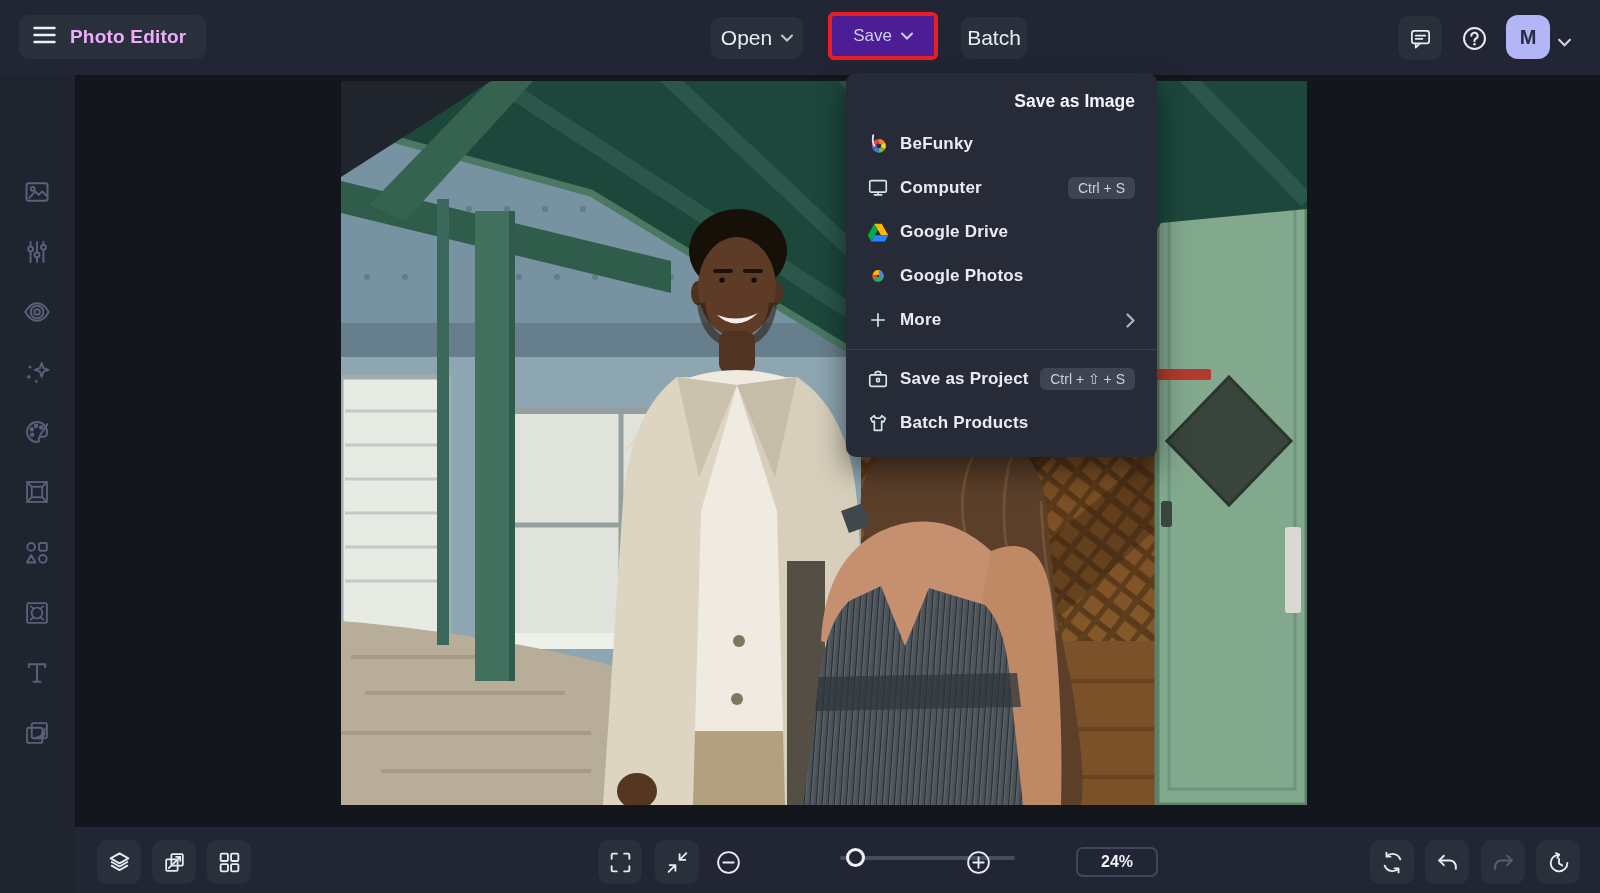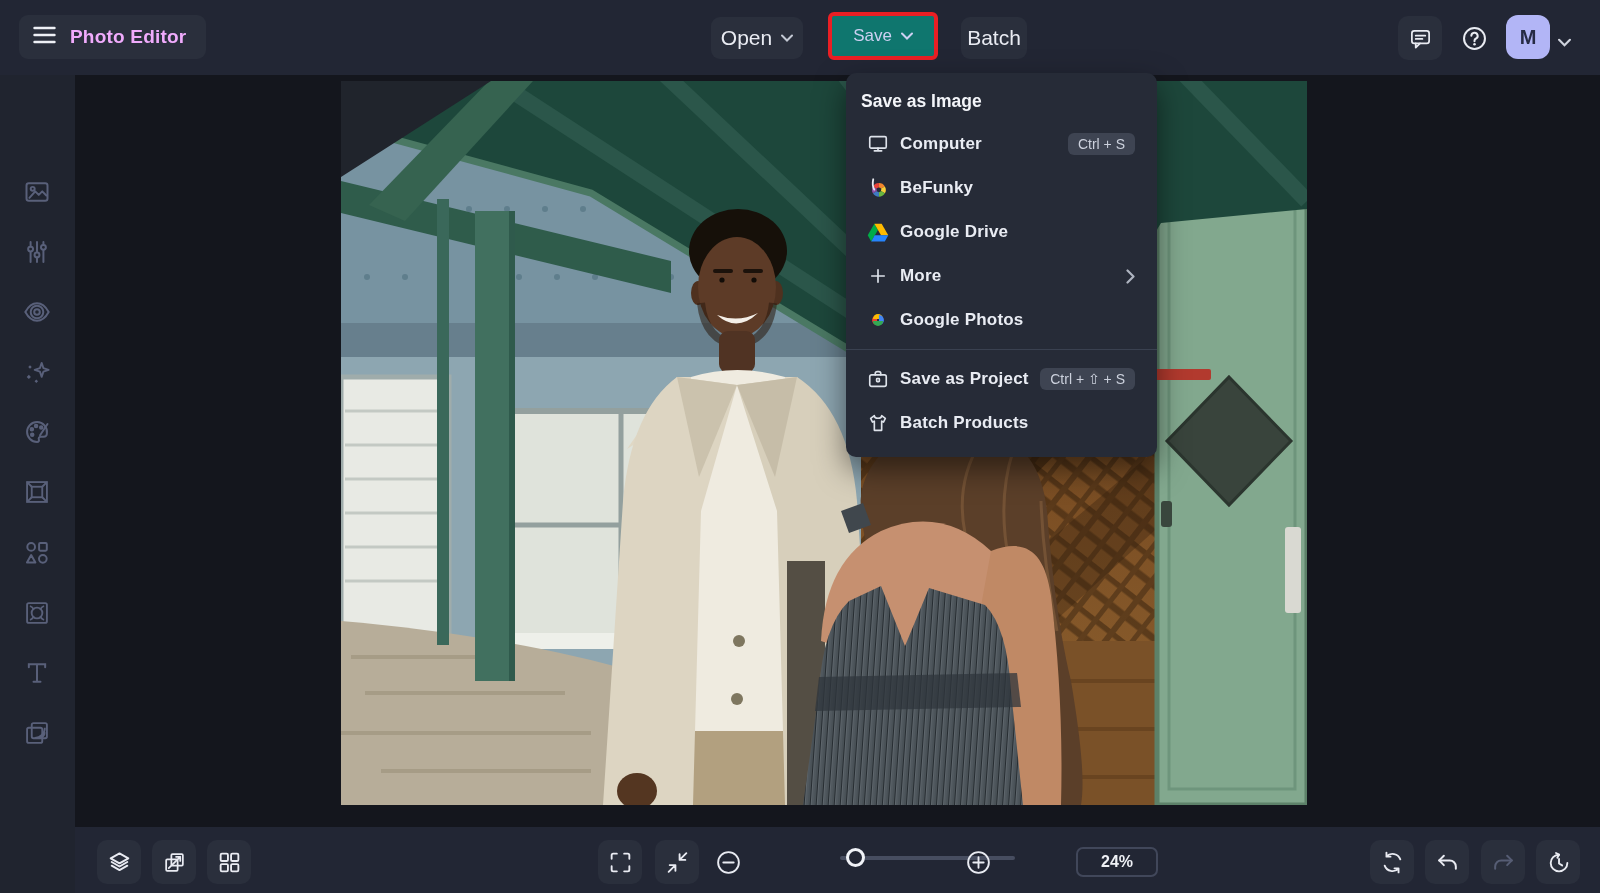--- a/index.html
+++ b/index.html
@@ -11,21 +11,21 @@
   .sidebar  { position:absolute; left:0; top:75px; width:75px; height:818px; background:#20242f; z-index:15; }
   .bottombar{ position:absolute; left:75px; top:827px; width:1525px; height:66px; background:#222634; z-index:15; }
   .workspace{ position:absolute; left:75px; top:75px; width:1525px; height:752px; background:#14161d; z-index:1; }
 
   .chip { position:absolute; left:19px; top:15px; height:44px; padding:0 20px 0 14px; background:#2a2f3c; border-radius:9px; display:flex; align-items:center; gap:14px; }
   .chip .title { font-size:19px; font-weight:600; color:#f0abfc; letter-spacing:.2px; }
 
   .tb-btn { position:absolute; top:17px; height:42px; background:#2a2f3c; border-radius:9px; display:flex; align-items:center; justify-content:center; gap:9px; font-size:21px; color:#e9ebf2; cursor:pointer; }
   .tb-btn svg { display:block; }
 
-  .save-wrap { position:absolute; left:828px; top:12px; width:110px; height:48px; border:4px solid #ea1f24; border-radius:6px; background:#0f766e; display:flex; align-items:center; justify-content:center; gap:9px; font-size:17px; color:#ccd0f2; cursor:pointer; }
+  .save-wrap { position:absolute; left:828px; top:12px; width:110px; height:48px; border:4px solid #ea1f24; border-radius:6px; background:#4c1d95; display:flex; align-items:center; justify-content:center; gap:9px; font-size:17px; color:#ccd0f2; cursor:pointer; }
 
   .icon-sq { position:absolute; top:16px; width:44px; height:44px; background:#2a2f3c; border-radius:10px; display:flex; align-items:center; justify-content:center; cursor:pointer; }
   .help-plain { position:absolute; top:16px; width:44px; height:44px; display:flex; align-items:center; justify-content:center; cursor:pointer; }
   .avatar { position:absolute; left:1506px; top:15px; width:44px; height:44px; border-radius:12px; background:#b2b5f6; color:#272b45; font-size:20px; font-weight:700; display:flex; align-items:center; justify-content:center; cursor:pointer; }
   .av-chev { position:absolute; left:1558px; top:33px; cursor:pointer; }
 
   
   .tool { position:absolute; left:15px; width:44px; height:44px; display:flex; align-items:center; justify-content:center; color:#59607a; cursor:pointer; border-radius:9px; }
 
   
@@ -35,21 +35,21 @@
   
   .bb-btn { position:absolute; width:44px; height:44px; top:13px; background:#2a2f3c; border-radius:10px; display:flex; align-items:center; justify-content:center; cursor:pointer; color:#e9ebf2; }
   .bb-plain { position:absolute; top:13px; width:44px; height:44px; display:flex; align-items:center; justify-content:center; cursor:pointer; color:#e9ebf2; }
   .slider-track { position:absolute; left:765px; top:29px; width:175px; height:4px; border-radius:2px; background:#474d60; cursor:pointer; }
   .slider-handle { position:absolute; left:771px; top:21px; width:19px; height:19px; border-radius:50%; border:3px solid #f0f2f7; background:#222634; cursor:grab; }
   .pct { position:absolute; left:1001px; top:20px; width:82px; height:30px; border:2px solid #41475a; border-radius:7px; display:flex; align-items:center; justify-content:center; font-size:16px; font-weight:700; color:#eef0f5; }
   .dim { color:#565d74; }
 
   
   .menu { position:absolute; left:846px; top:73px; width:311px; background:#262b37; border-radius:10px; box-shadow:0 12px 30px rgba(0,0,0,.5); z-index:40; padding:10px 0 12px; }
-  .menu-header { padding:8px 22px 10px 15px; font-size:17.5px; font-weight:700; color:#f3f5f9; }
+  .menu-header { padding:8px 22px 10px 15px; font-size:17.5px; font-weight:700; color:#f3f5f9;text-align:right; }
   .mrow { height:44px; display:flex; align-items:center; padding:0 22px 0 20px; cursor:pointer; }
   .mrow .mi { width:24px; display:flex; justify-content:center; color:#dde2ea; }
   .mrow .ml { margin-left:10px; font-size:17px; font-weight:600; color:#e9ecf3; letter-spacing:.2px; }
   .mrow.strong .ml { font-weight:700;text-align:right; }
   .kbd { margin-left:auto; background:#3e4452; border-radius:6px; padding:3px 10px; font-size:14px; color:#ccd1dd; font-weight:400; }
   .mchev { margin-left:auto; color:#aeb4c0; display:flex; }
   .mdiv { height:1px; background:#3a4150; margin:7px 0; }
 </style>
 </head>
 <body>
@@ -292,82 +292,82 @@
       <path d="M10,16.2 A8.5,8.5 0 0 0 18.7,7.5 M13.5,16.4 A5,5 0 0 0 18.6,11.3"></path>
     </svg>
   </div>
 </div>
 
 <div class="menu">
   <div class="menu-header">Save as Image</div>
 
   <div class="mrow">
     <span class="mi">
-      <svg width="22" height="22" viewBox="0 0 24 24" fill="none" stroke="currentColor" stroke-width="1.8" stroke-linecap="round" stroke-linejoin="round">
-          <rect x="3" y="4" width="18" height="12.5" rx="1.5"></rect>
-          <path d="M12,16.5 V19.5 M8,19.5 H16"></path>
-        </svg>
-    </span>
-    <span class="ml">Computer</span>
-    <span class="kbd">Ctrl + S</span>
-  </div>
-
-  <div class="mrow">
-    <span class="mi">
       <svg width="22" height="22" viewBox="0 0 24 24">
         <g>
           <path d="M13,14 L13,6.5 A7.5,7.5 0 0 1 19.5,10.25 Z" fill="#f2862c"></path>
           <path d="M13,14 L19.5,10.25 A7.5,7.5 0 0 1 19.5,17.75 Z" fill="#f7d038"></path>
           <path d="M13,14 L19.5,17.75 A7.5,7.5 0 0 1 13,21.5 Z" fill="#69b63f"></path>
           <path d="M13,14 L13,21.5 A7.5,7.5 0 0 1 6.5,17.75 Z" fill="#3f7ac2"></path>
           <path d="M13,14 L6.5,17.75 A7.5,7.5 0 0 1 6.5,10.25 Z" fill="#8e4fa8"></path>
           <path d="M13,14 L6.5,10.25 A7.5,7.5 0 0 1 13,6.5 Z" fill="#e8433a"></path>
           <circle cx="13" cy="14" r="2.6" fill="#262b37"></circle>
           <path d="M6.8,2.5 C5.8,7 6.1,10.5 7.9,13.8" stroke="#e8eaf0" stroke-width="2" fill="none" stroke-linecap="round"></path>
         </g>
       </svg>
     </span>
     <span class="ml">BeFunky</span>
   </div>
 
   <div class="mrow">
     <span class="mi">
+      <svg width="22" height="22" viewBox="0 0 24 24" fill="none" stroke="currentColor" stroke-width="1.8" stroke-linecap="round" stroke-linejoin="round">
+          <rect x="3" y="4" width="18" height="12.5" rx="1.5"></rect>
+          <path d="M12,16.5 V19.5 M8,19.5 H16"></path>
+        </svg>
+    </span>
+    <span class="ml">Computer</span>
+    <span class="kbd">Ctrl + S</span>
+  </div>
+
+  <div class="mrow">
+    <span class="mi">
       <svg width="22" height="21" viewBox="0 0 24 21">
         <polygon points="8,1 0.8,13.6 4.6,20.3 11.9,7.8" fill="#00ac47"></polygon>
         <polygon points="16,1 8,1 15.3,13.6 23.2,13.6" fill="#ffba00"></polygon>
         <polygon points="4.6,20.3 8.4,13.6 23.2,13.6 19.4,20.3" fill="#2684fc"></polygon>
       </svg>
     </span>
     <span class="ml">Google Drive</span>
-  </div>
-
-  <div class="mrow">
-    <span class="mi">
-      <svg width="20" height="20" viewBox="0 0 24 24" fill="none" stroke="currentColor" stroke-width="2" stroke-linecap="round">
-          <path d="M12,4.5 V19.5 M4.5,12 H19.5"></path>
-        </svg>
-    </span>
-    <span class="ml">More</span>
-    <span class="mchev">
-      <svg width="9" height="15" viewBox="0 0 9 15" fill="none" stroke="currentColor" stroke-width="2.2" stroke-linecap="round" stroke-linejoin="round">
-          <path d="M1.5,1.5 L7.5,7.5 L1.5,13.5"></path>
-        </svg>
-    </span>
   </div>
 
   <div class="mrow">
     <span class="mi">
       <svg width="22" height="22" viewBox="0 0 24 24">
         <path d="M11,6.5 A5.5,5.5 0 0 0 11,17.5 Z" fill="#ea4335"></path>
         <path d="M6.5,11 A5.5,5.5 0 0 1 17.5,11 Z" fill="#fbbc04"></path>
         <path d="M13,6.5 A5.5,5.5 0 0 1 13,17.5 Z" fill="#4285f4"></path>
         <path d="M6.5,13 A5.5,5.5 0 0 0 17.5,13 Z" fill="#34a853"></path>
       </svg>
     </span>
     <span class="ml">Google Photos</span>
+  </div>
+
+  <div class="mrow">
+    <span class="mi">
+      <svg width="20" height="20" viewBox="0 0 24 24" fill="none" stroke="currentColor" stroke-width="2" stroke-linecap="round">
+          <path d="M12,4.5 V19.5 M4.5,12 H19.5"></path>
+        </svg>
+    </span>
+    <span class="ml">More</span>
+    <span class="mchev">
+      <svg width="9" height="15" viewBox="0 0 9 15" fill="none" stroke="currentColor" stroke-width="2.2" stroke-linecap="round" stroke-linejoin="round">
+          <path d="M1.5,1.5 L7.5,7.5 L1.5,13.5"></path>
+        </svg>
+    </span>
   </div>
 
   <div class="mdiv"></div>
 
   <div class="mrow strong">
     <span class="mi">
       <svg width="22" height="22" viewBox="0 0 24 24" fill="none" stroke="currentColor" stroke-width="1.8" stroke-linecap="round" stroke-linejoin="round">
           <rect x="3" y="7.5" width="18" height="12.5" rx="2"></rect>
           <path d="M9,7.5 V6 a2,2 0 0 1 2,-2 h2 a2,2 0 0 1 2,2 v1.5"></path>
           <rect x="10.5" y="11.5" width="3" height="3.4" rx="0.6"></rect>

